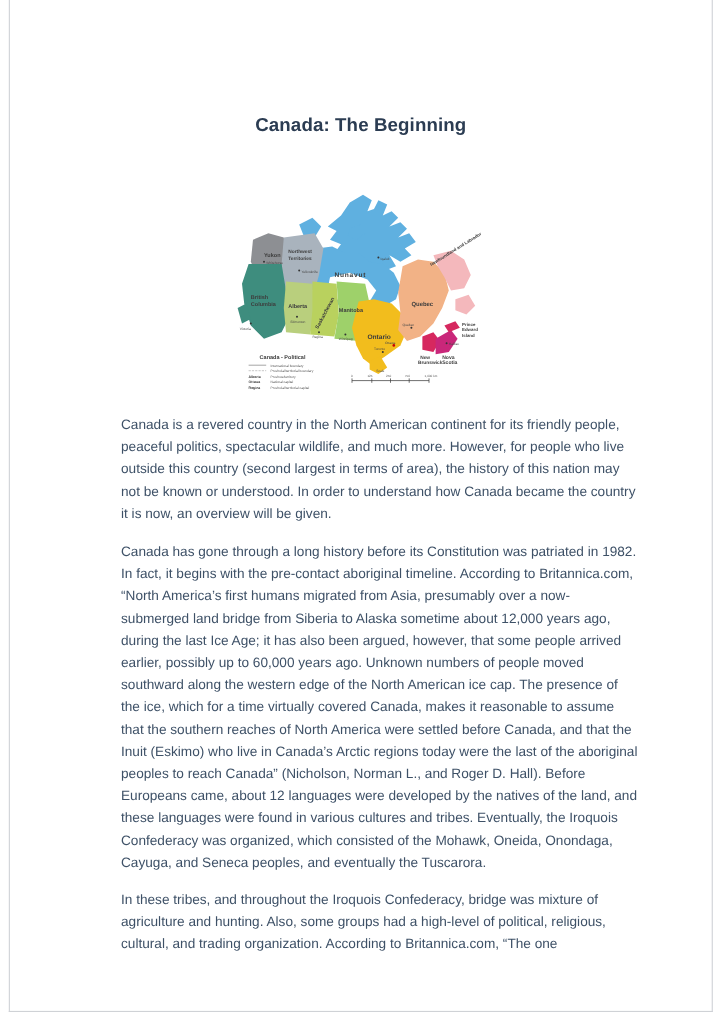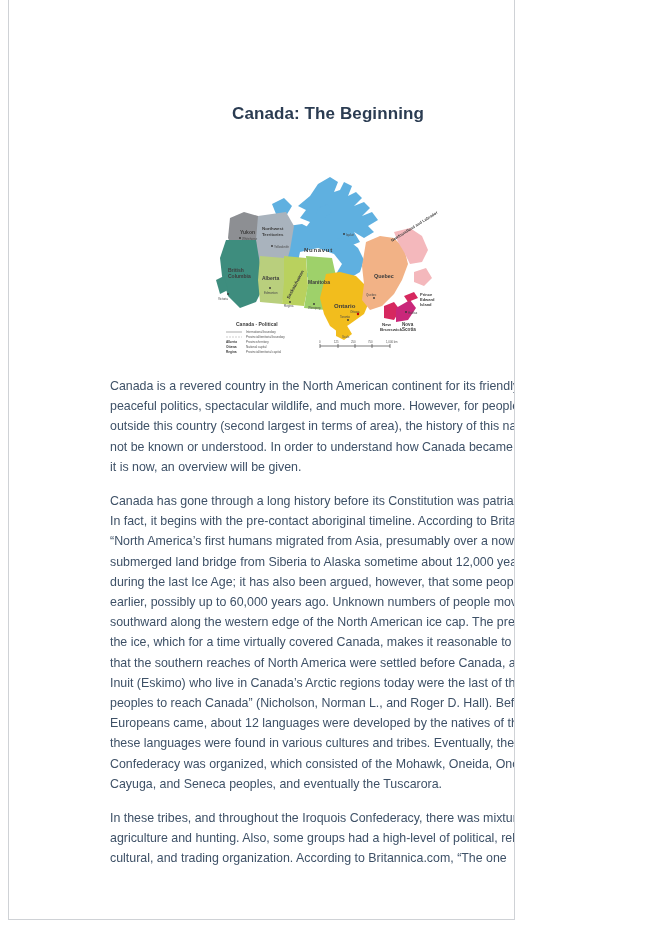--- a/index.html
+++ b/index.html
@@ -10,21 +10,21 @@
   body {
     width: 657px;
     height: 927px;
     font-family: "Liberation Sans", sans-serif;
     overflow: hidden;
   }
   .page {
     position: absolute;
     left: 8px;
     top: 0px;
-    width: 507px;
+    width: 640px;
     height: 920px;
     background: #ffffff;
     border-left: 1px solid #cfd2d6;
     border-right: 1px solid #cfd2d6;
     border-bottom: 1px solid #cfd2d6;
     box-sizing: border-box;
     overflow: hidden;
   }
   .doc-title {
     position: absolute;
@@ -221,16 +221,16 @@
         <text class="legend-text" x="137" y="175" font-size="2.8">250</text>
         <text class="legend-text" x="154" y="175" font-size="2.8">750</text>
         <text class="legend-text" x="172" y="175" font-size="2.8">1,000 km</text>
       </g>
     </svg>
   </div>
 
   <div class="body-text">
     <p>Canada is a revered country in the North American continent for its friendly people, peaceful politics, spectacular wildlife, and much more. However, for people who live outside this country (second largest in terms of area), the history of this nation may not be known or understood. In order to understand how Canada became the country it is now, an overview will be given.</p>
     <p>Canada has gone through a long history before its Constitution was patriated in 1982. In fact, it begins with the pre-contact aboriginal timeline. According to Britannica.com, “North America’s first humans migrated from Asia, presumably over a now-submerged land bridge from Siberia to Alaska sometime about 12,000 years ago, during the last Ice Age; it has also been argued, however, that some people arrived earlier, possibly up to 60,000 years ago. Unknown numbers of people moved southward along the western edge of the North American ice cap. The presence of the ice, which for a time virtually covered Canada, makes it reasonable to assume that the southern reaches of North America were settled before Canada, and that the Inuit (Eskimo) who live in Canada’s Arctic regions today were the last of the aboriginal peoples to reach Canada” (Nicholson, Norman L., and Roger D. Hall). Before Europeans came, about 12 languages were developed by the natives of the land, and these languages were found in various cultures and tribes. Eventually, the Iroquois Confederacy was organized, which consisted of the Mohawk, Oneida, Onondaga, Cayuga, and Seneca peoples, and eventually the Tuscarora.</p>
-    <p>In these tribes, and throughout the Iroquois Confederacy, there was mixture of agriculture and hunting. Also, some groups had a high-level of political, religious, cultural, and trading organization. According to Britannica.com, “The one</p>
+    <p>In these tribes, and throughout the Iroquois Confederacy, bridge was mixture of agriculture and hunting. Also, some groups had a high-level of political, religious, cultural, and trading organization. According to Britannica.com, “The one</p>
   </div>
 
 </div>
 
 </body></html>

